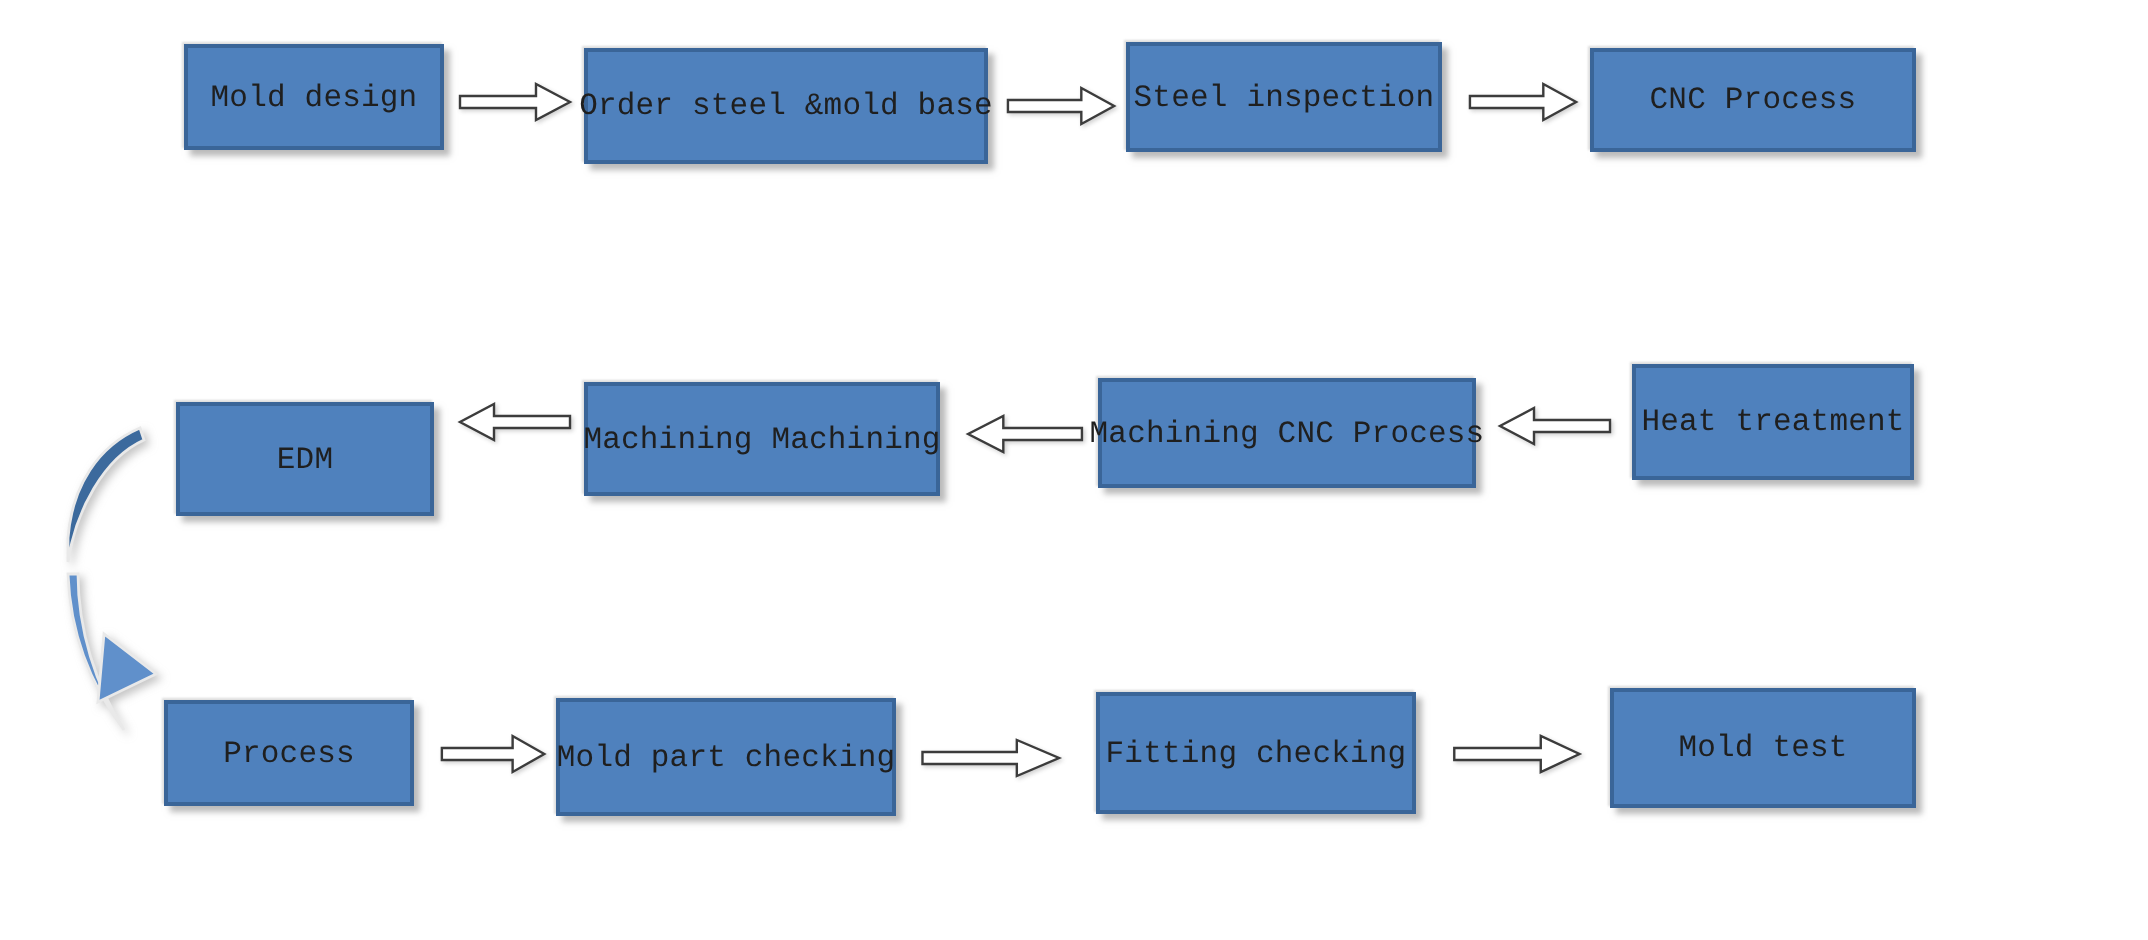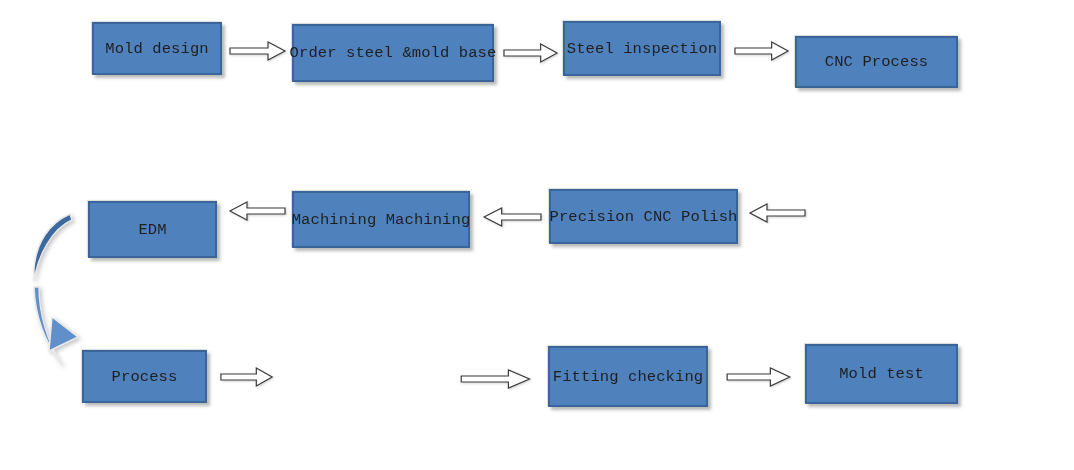--- a/index.html
+++ b/index.html
@@ -49,42 +49,45 @@
 
   <div class="node" style="left:92px;top:22px;width:130px;height:53px">
     <span class="node-label">Mold design</span>
   </div>
   <div class="node" style="left:563px;top:21px;width:158px;height:55px">
     <span class="node-label">Steel inspection</span>
   </div>
   <div class="node" style="left:292px;top:24px;width:202px;height:58px">
     <span class="node-label">Order steel &amp;mold base</span>
   </div>
-  <div class="node" style="left:795px;top:36px;width:163px;height:52px">
+  <div class="node" style="left:795px;top:24px;width:163px;height:52px">
     <span class="node-label">CNC Process</span>
   </div>
 
   <svg class="harrow" style="left:229px;top:40px" width="58" height="22" viewBox="0 0 58 22" preserveAspectRatio="none">
     <polygon points="1,8 39,8 39,2 56,11 39,20 39,14 1,14"></polygon>
   </svg>
   <svg class="harrow" style="left:503px;top:42px" width="56" height="22" viewBox="0 0 58 22" preserveAspectRatio="none">
     <polygon points="1,8 39,8 39,2 56,11 39,20 39,14 1,14"></polygon>
   </svg>
   <svg class="harrow" style="left:734px;top:40px" width="56" height="22" viewBox="0 0 58 22" preserveAspectRatio="none">
     <polygon points="1,8 39,8 39,2 56,11 39,20 39,14 1,14"></polygon>
   </svg>
 
   <svg class="curve" style="left:956px;top:66px" width="64" height="140" viewBox="0 0 64 140">
     <path class="dark" d="M14,1 C35,10 48,30 50,56 L50,68 C46,42 32,16 12,7 Z"></path>
     <path class="light" d="M50,74 C49,100 42,120 26,134 C38,116 45,98 45,74 Z"></path>
     <path class="light" d="M12,124 L36,108 L31,140 Z"></path>
   </svg>
 
+  <div class="node" style="left:816px;top:182px;width:141px;height:58px">
+    <span class="node-label">Heat treatment</span>
+  </div>
   <div class="node" style="left:549px;top:189px;width:189px;height:55px">
-    <span class="node-label">Precision CNC Polish</span>
+    <span class="node-label">Machining CNC Process</span>
   </div>
   <div class="node" style="left:292px;top:191px;width:178px;height:57px">
     <span class="node-label">Machining Machining</span>
   </div>
   <div class="node" style="left:88px;top:201px;width:129px;height:57px">
     <span class="node-label">EDM</span>
   </div>
 
   <svg class="harrow" style="left:748px;top:202px" width="58" height="22" viewBox="0 0 58 22" preserveAspectRatio="none">
     <polygon points="57,8 19,8 19,2 2,11 19,20 19,14 57,14"></polygon>
@@ -98,20 +101,23 @@
 
   <svg class="curve" style="left:26px;top:213px" width="58" height="158" viewBox="0 0 58 158">
     <path class="dark" d="M44,1 C23,10 10,30 8,56 L8,68 C12,42 26,16 46,7 Z"></path>
     <path class="light" d="M8,74 C9,102 18,128 36,152 C22,130 13,102 13,74 Z"></path>
     <path class="light" d="M52,124 L26,104 L23,138 Z"></path>
   </svg>
 
   <div class="node" style="left:82px;top:350px;width:125px;height:53px">
     <span class="node-label">Process</span>
   </div>
+  <div class="node" style="left:278px;top:349px;width:170px;height:59px">
+    <span class="node-label">Mold part checking</span>
+  </div>
   <div class="node" style="left:548px;top:346px;width:160px;height:61px">
     <span class="node-label">Fitting checking</span>
   </div>
   <div class="node" style="left:805px;top:344px;width:153px;height:60px">
     <span class="node-label">Mold test</span>
   </div>
 
   <svg class="harrow" style="left:220px;top:366px" width="54" height="22" viewBox="0 0 58 22" preserveAspectRatio="none">
     <polygon points="1,8 39,8 39,2 56,11 39,20 39,14 1,14"></polygon>
   </svg>

